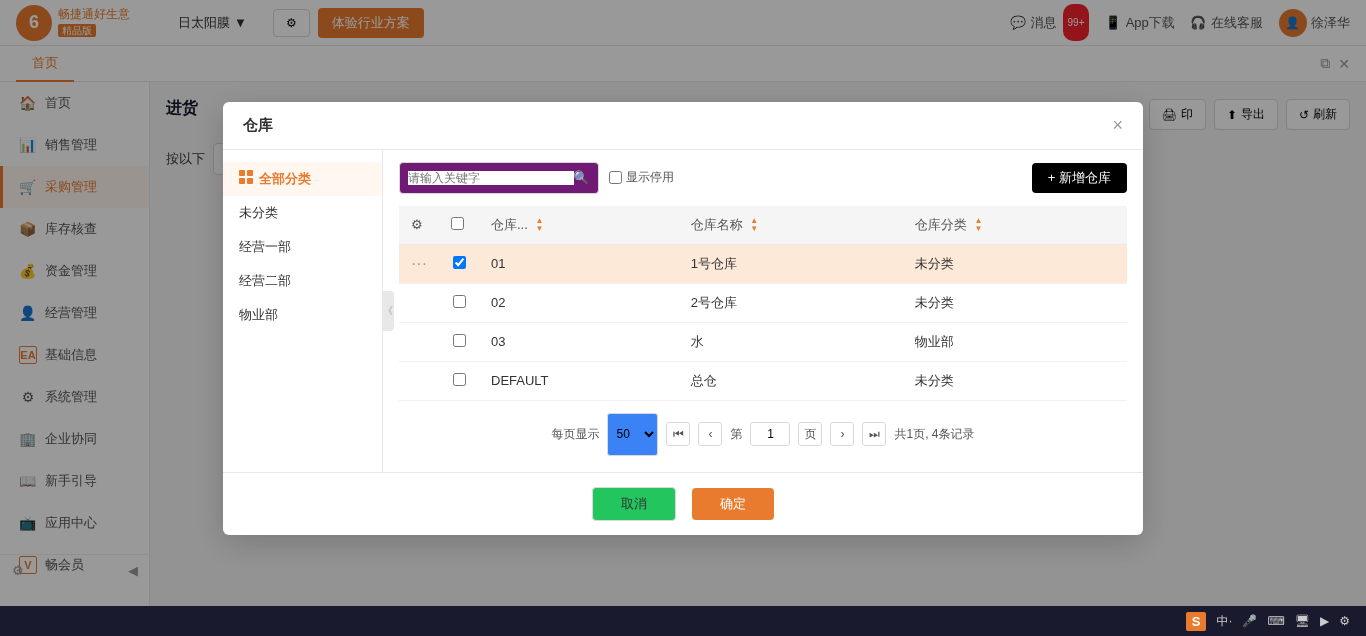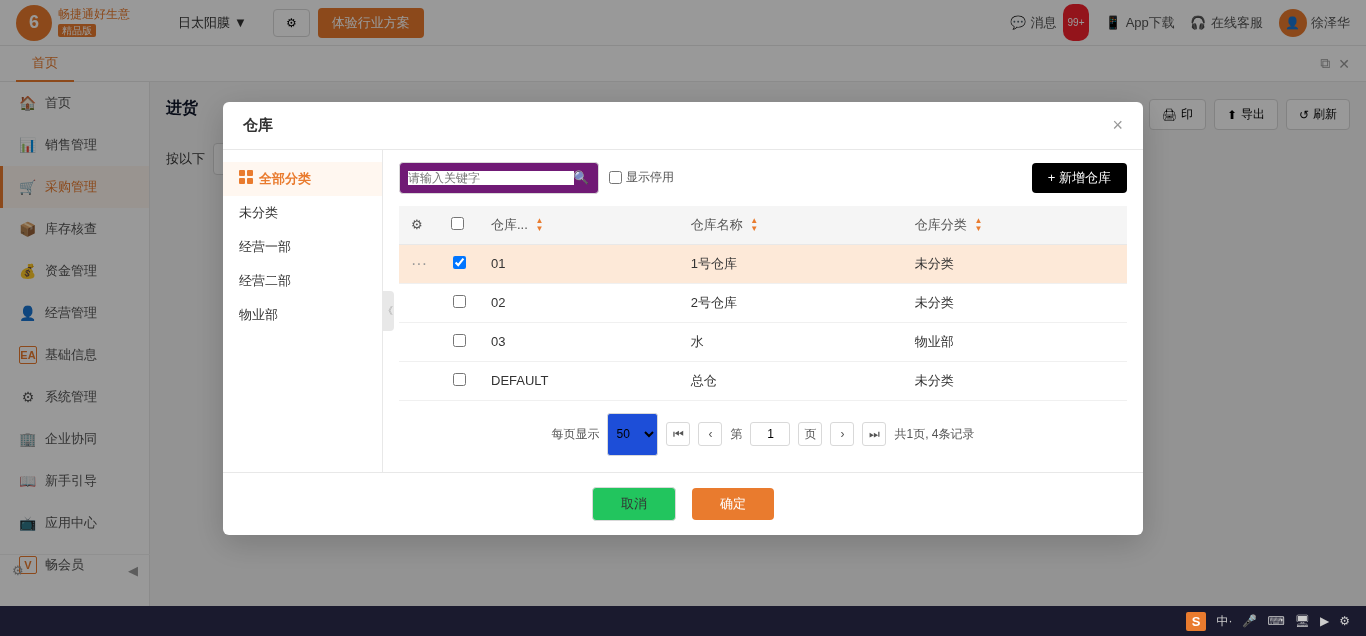--- a/index.html
+++ b/index.html
@@ -382,21 +382,21 @@
       text-align: center;
       font-size: 12px;
       outline: none;
     }
     .per-page-select {
       height: 43px;
       border: 1px solid #d9d9d9;
       border-radius: 3px;
       font-size: 12px;
       padding: 0 4px;
-      background: #1d4ed8;
+      background: #3b82f6;
       outline: none;
     }
 
     
     .modal-footer {
       display: flex;
       justify-content: center;
       align-items: center;
       gap: 16px;
       padding: 14px 20px;

